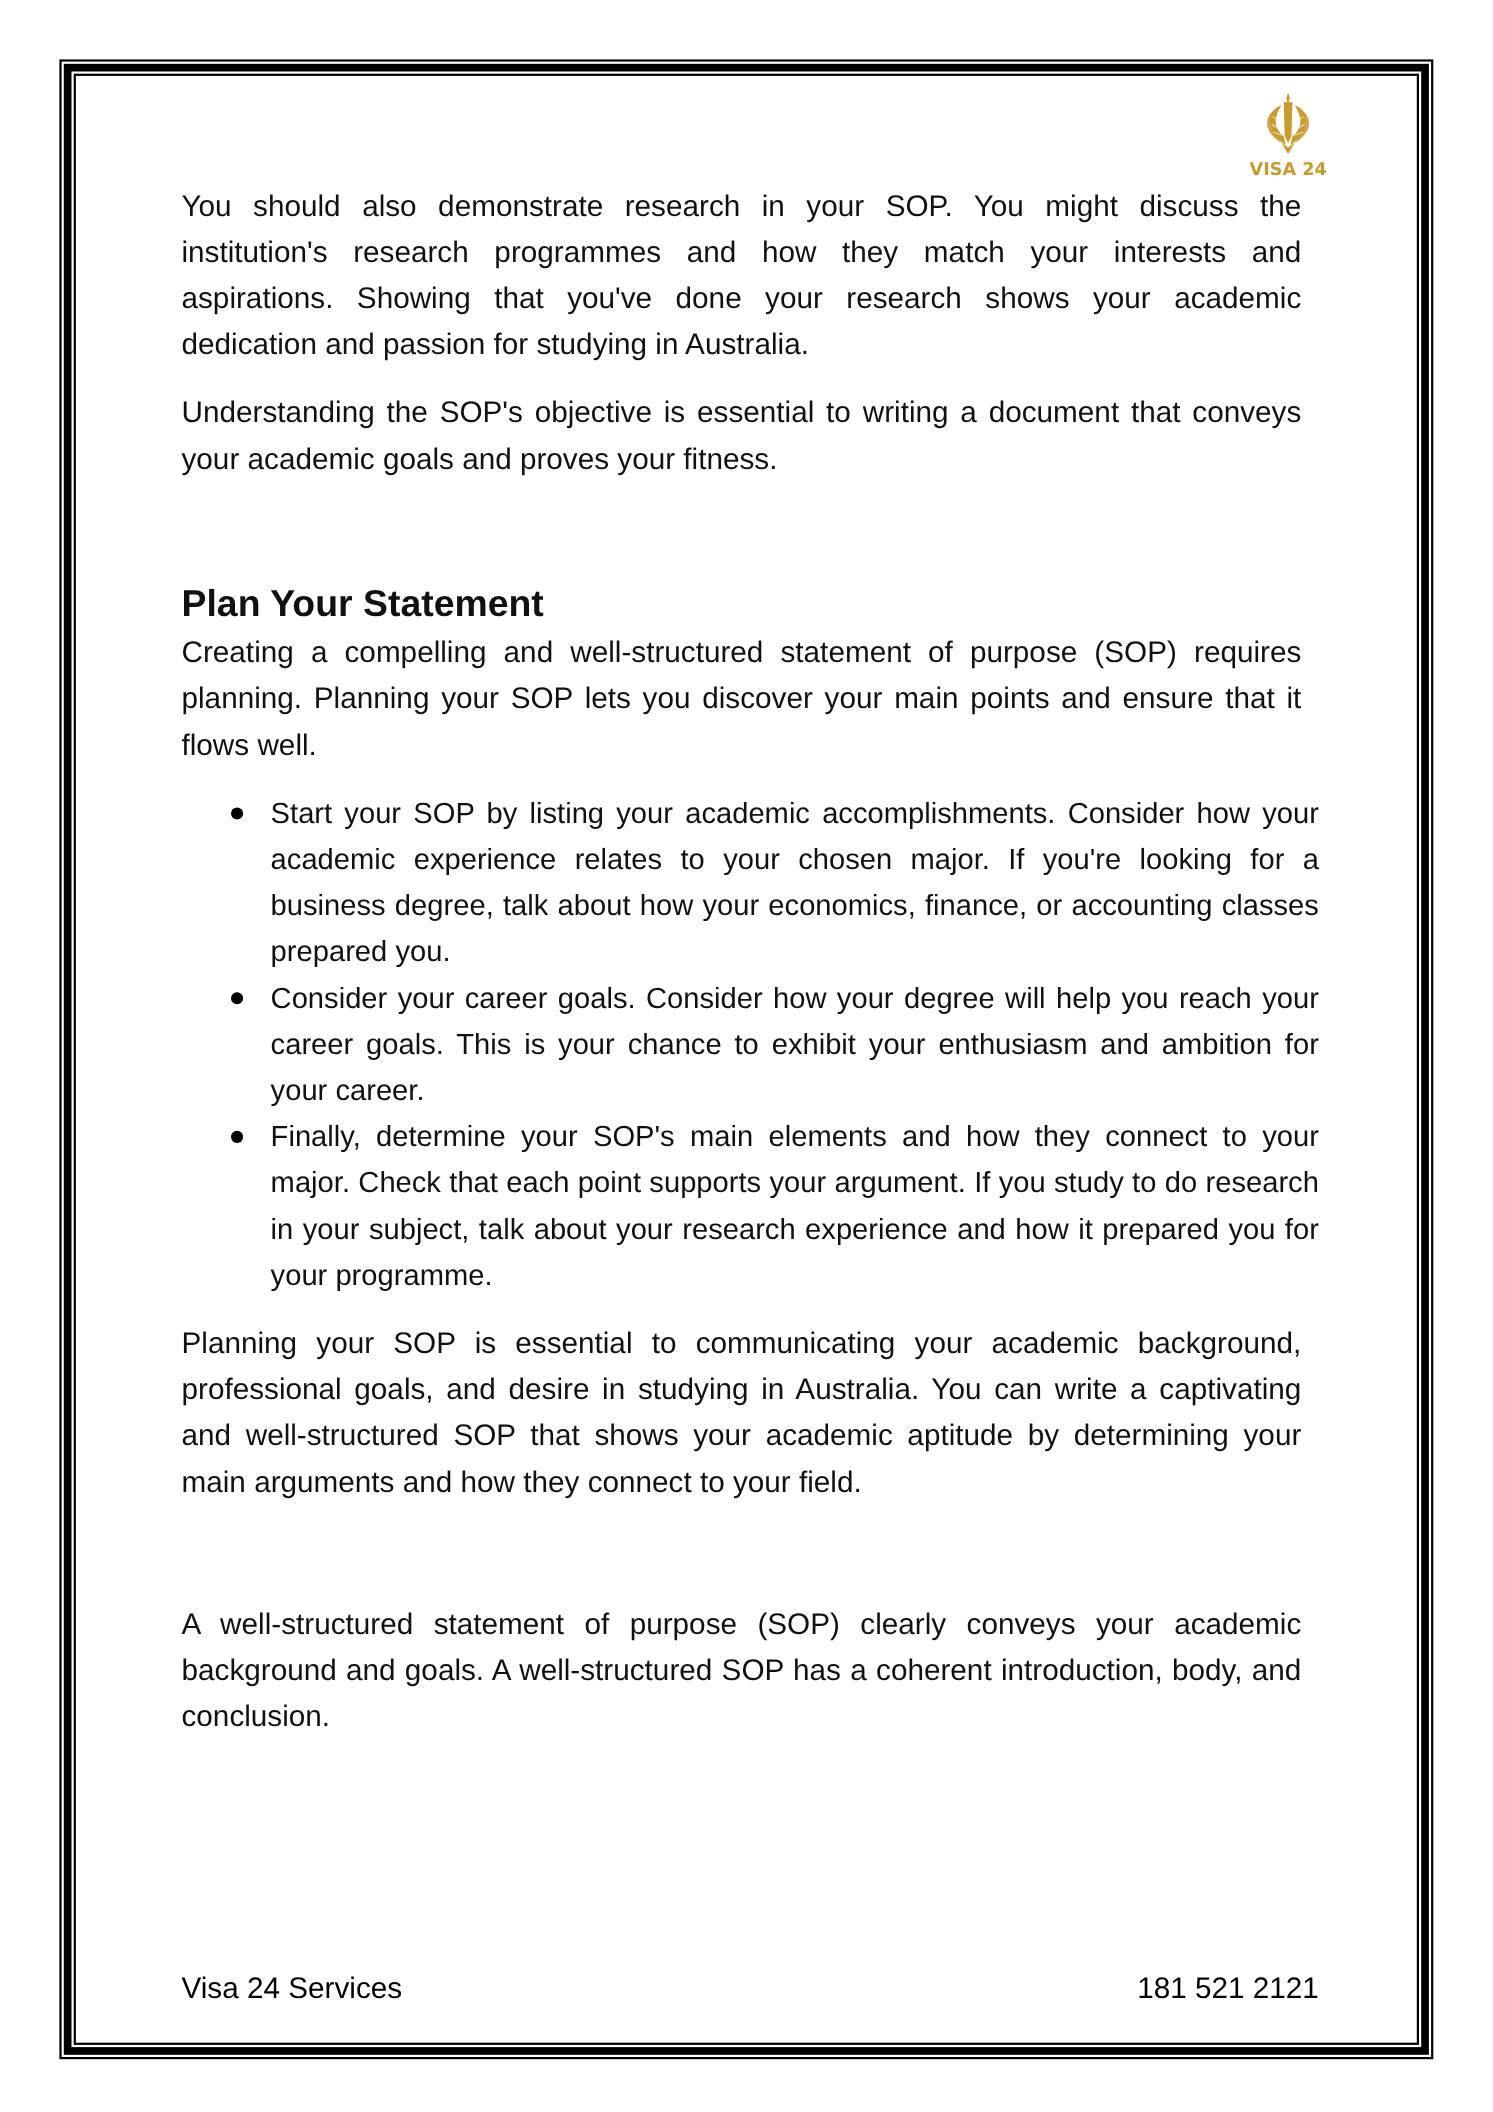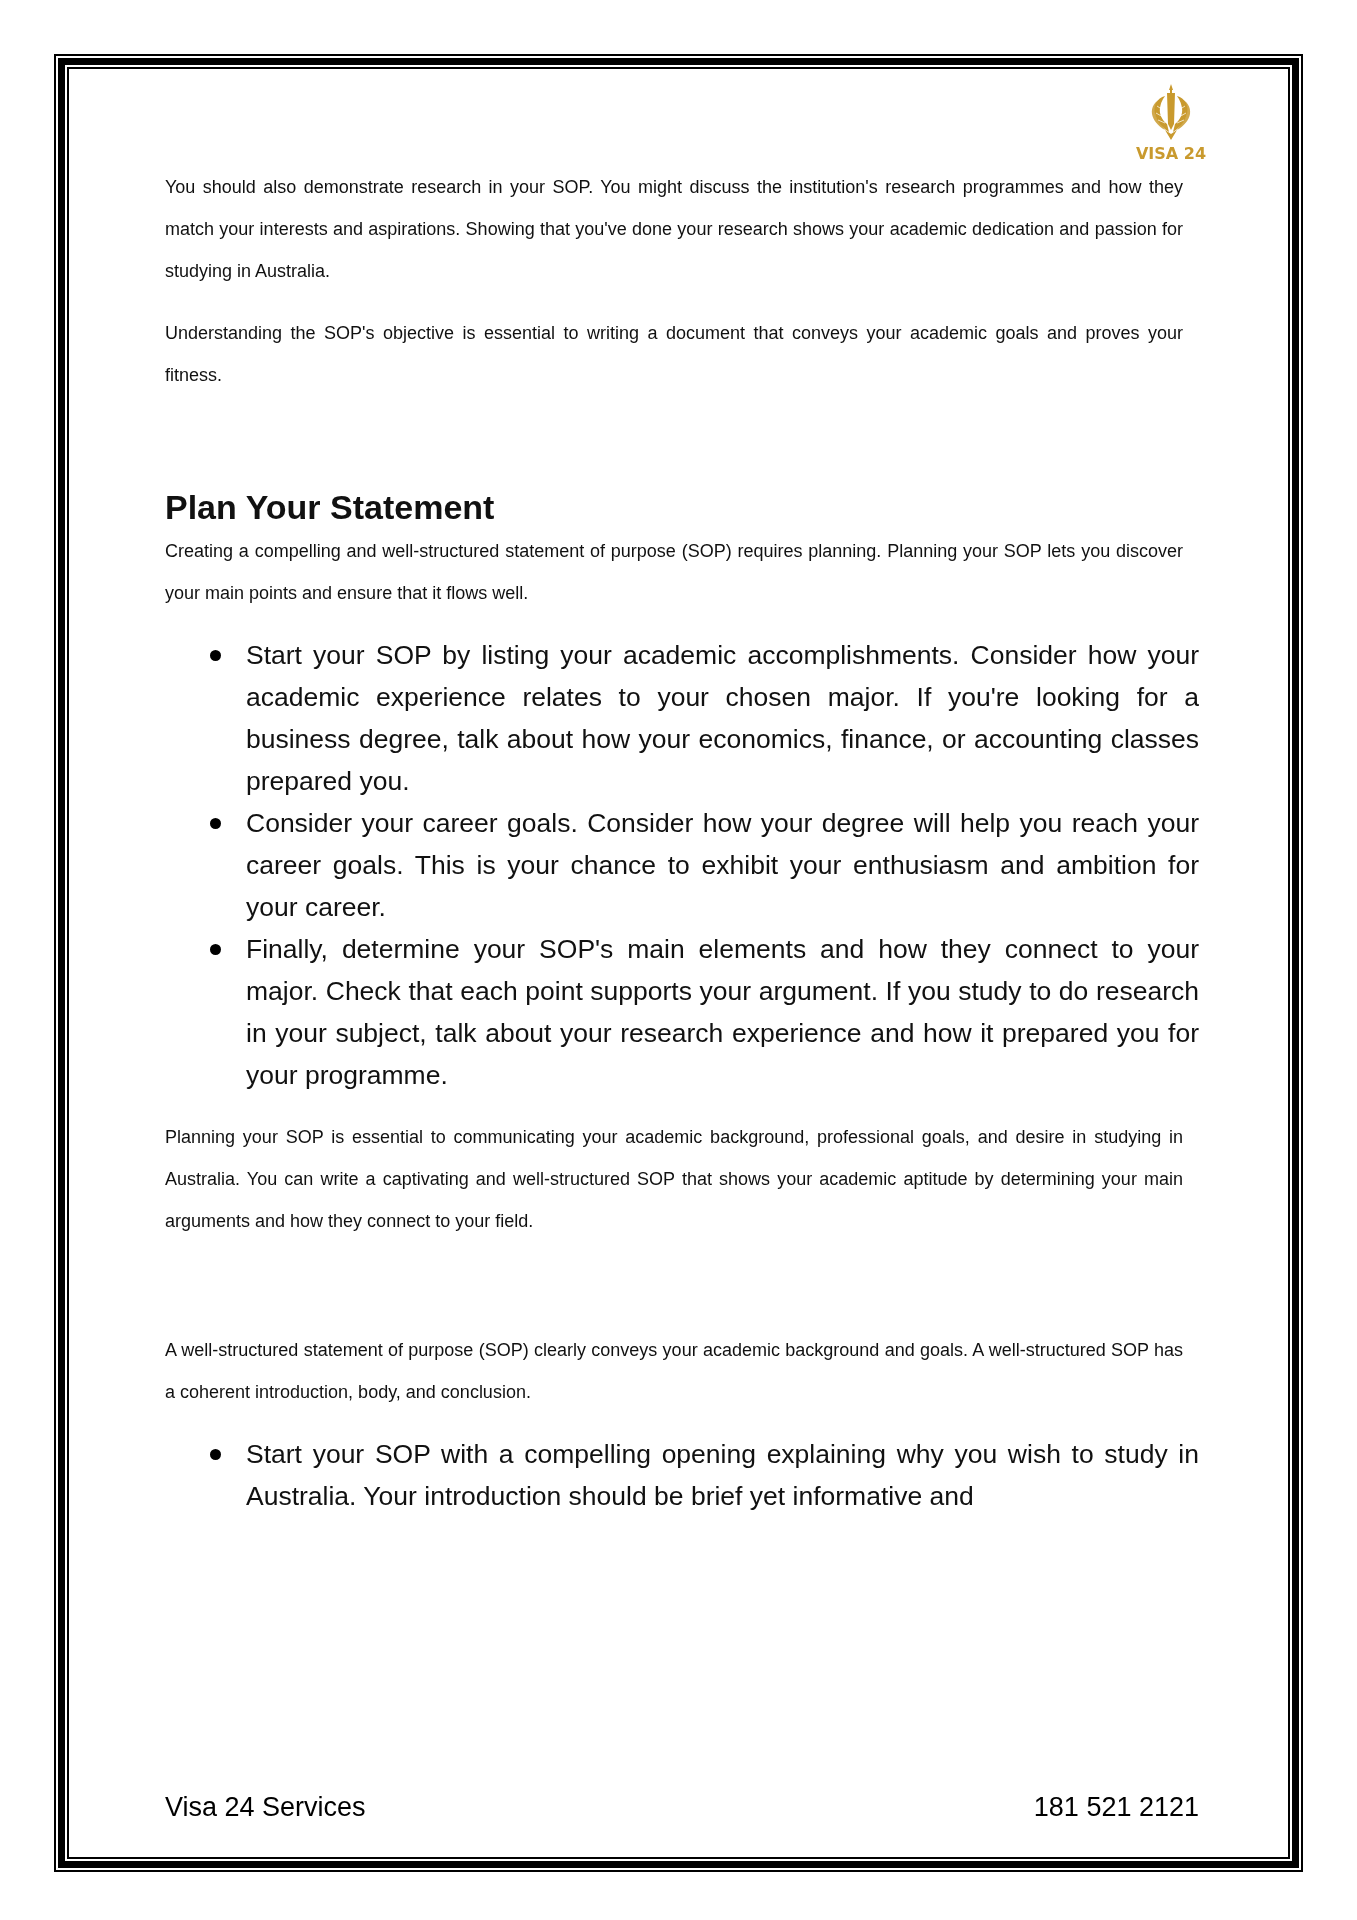--- a/index.html
+++ b/index.html
@@ -57,21 +57,21 @@
     }
 
     .content {
       position: absolute;
       left: 165px;
       top: 166px;
       width: 1034px;
     }
     .para {
       margin: 0 16px 20px 0;
-      font-size: 18px;
+      font-size: 27px;
       line-height: 42px;
       text-align: justify;
       word-spacing: 0px;
     }
     .heading {
       margin: 0;
       font-size: 34px;
       line-height: 46px;
       font-weight: bold;
     }
@@ -171,24 +171,18 @@
       <span>Finally, determine your SOP's main elements and how they connect to your major. Check that each point supports your argument. If you study to do research in your subject, talk about your research experience and how it prepared you for your programme.</span>
     </li>
   </ul>
 
   <p class="para">Planning your SOP is essential to communicating your academic background, professional goals, and desire in studying in Australia. You can write a captivating and well-structured SOP that shows your academic aptitude by determining your main arguments and how they connect to your field.</p>
 
   <div class="section-gap-2"></div>
 
   <p class="para">A well-structured statement of purpose (SOP) clearly conveys your academic background and goals. A well-structured SOP has a coherent introduction, body, and conclusion.</p>
 
-  <ul class="bullets">
-    <li>
-      <span class="bullet-dot"></span>
-      <span>Start your SOP with a compelling opening explaining why you wish to study in Australia. Your introduction should be brief yet informative and</span>
-    </li>
-  </ul>
 </div>
 
 <div class="footer">
   <span>Visa 24 Services</span>
   <span>181 521 2121</span>
 </div>
 
 </body></html>

